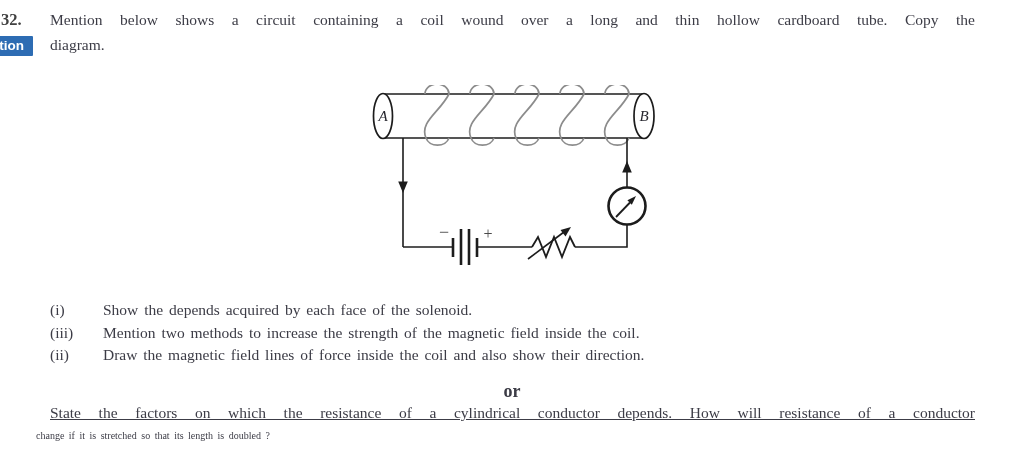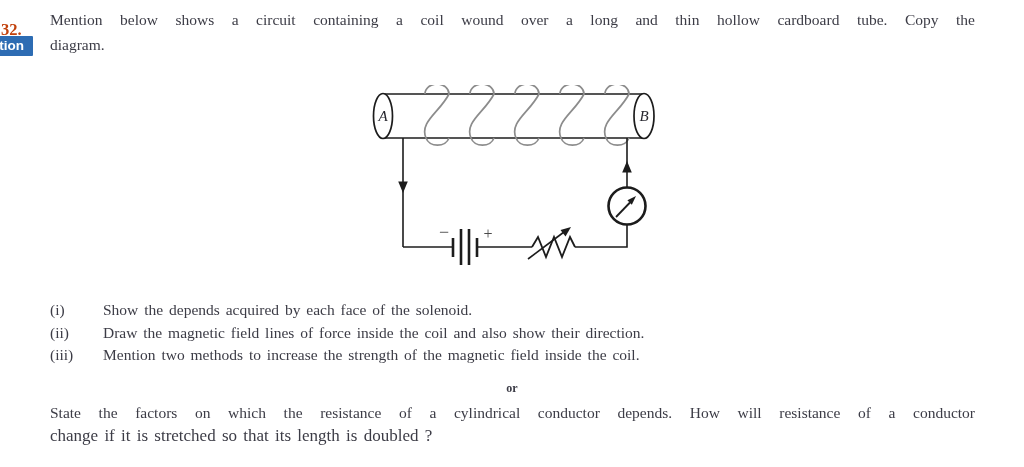--- a/index.html
+++ b/index.html
@@ -5,22 +5,22 @@
   html,body{margin:0;padding:0;background:#ffffff;}
   body{
     position:relative;
     width:1024px;height:467px;
     overflow:hidden;
     font-family:"Liberation Serif","DejaVu Serif",serif;
     color:#3c3c46;
   }
   .abs{position:absolute;}
   .qnum-main{
-    left:1px;top:20px;
-    font-weight:bold;font-size:16.5px;color:#c2410c;
+    left:1px;top:10px;
+    font-weight:bold;font-size:16.5px;color:#404040;
   }
   .side-badge{
     left:-15px;top:36px;
     background:#2d6cb3;color:#ffffff;
     font-family:"Liberation Sans","DejaVu Sans",sans-serif;
     font-weight:bold;font-size:13.5px;
     padding:2px 9px 3px 6px;
     border-radius:1px;
   }
   .intro-line1{
@@ -36,31 +36,32 @@
   .diagram-wrap{left:370px;top:85px;width:300px;height:180px;}
   .subq{
     left:50px;top:299px;width:930px;
     font-size:15.5px;line-height:22.5px;
     word-spacing:2px;
   }
   .subq-row{display:flex;}
   .subq-num{width:53px;flex:0 0 53px;}
   .or-line{
     left:0;top:381px;width:1024px;
-    text-align:center;font-weight:bold;font-size:12px;
+    text-align:center;font-weight:bold;font-size:18px;
   }
   .alt-line1{
     left:50px;top:403px;width:925px;
     font-size:15.5px;line-height:19px;
     text-align:justify;text-align-last:justify;
     word-spacing:2px;
+    text-decoration:underline;
   }
   .alt-line2{
-    left:50px;top:426px;
-    font-size:17px;line-height:19px;
+    left:36px;top:426px;
+    font-size:10px;line-height:19px;
     word-spacing:2px;
   }
   svg{display:block;}
 </style>
 </head>
 <body>
 
 <div class="abs qnum-main">32.</div>
 
 <div class="abs side-badge">ution</div>
@@ -120,25 +121,25 @@
     </g>
   </svg>
 </div>
 
 <div class="abs subq">
   <div class="subq-row">
     <span class="subq-num">(i)</span>
     <span>Show the depends acquired by each face of the solenoid.</span>
   </div>
   <div class="subq-row">
+    <span class="subq-num">(iii)</span>
+    <span>Mention two methods to increase the strength of the magnetic field inside the coil.</span>
+  </div>
+  <div class="subq-row">
     <span class="subq-num">(ii)</span>
     <span>Draw the magnetic field lines of force inside the coil and also show their direction.</span>
-  </div>
-  <div class="subq-row">
-    <span class="subq-num">(iii)</span>
-    <span>Mention two methods to increase the strength of the magnetic field inside the coil.</span>
   </div>
 </div>
 
 <div class="abs or-line">or</div>
 
 <div class="abs alt-line1">State the factors on which the resistance of a cylindrical conductor depends. How will resistance of a conductor</div>
 <div class="abs alt-line2">change if it is stretched so that its length is doubled ?</div>
 
 </body></html>

